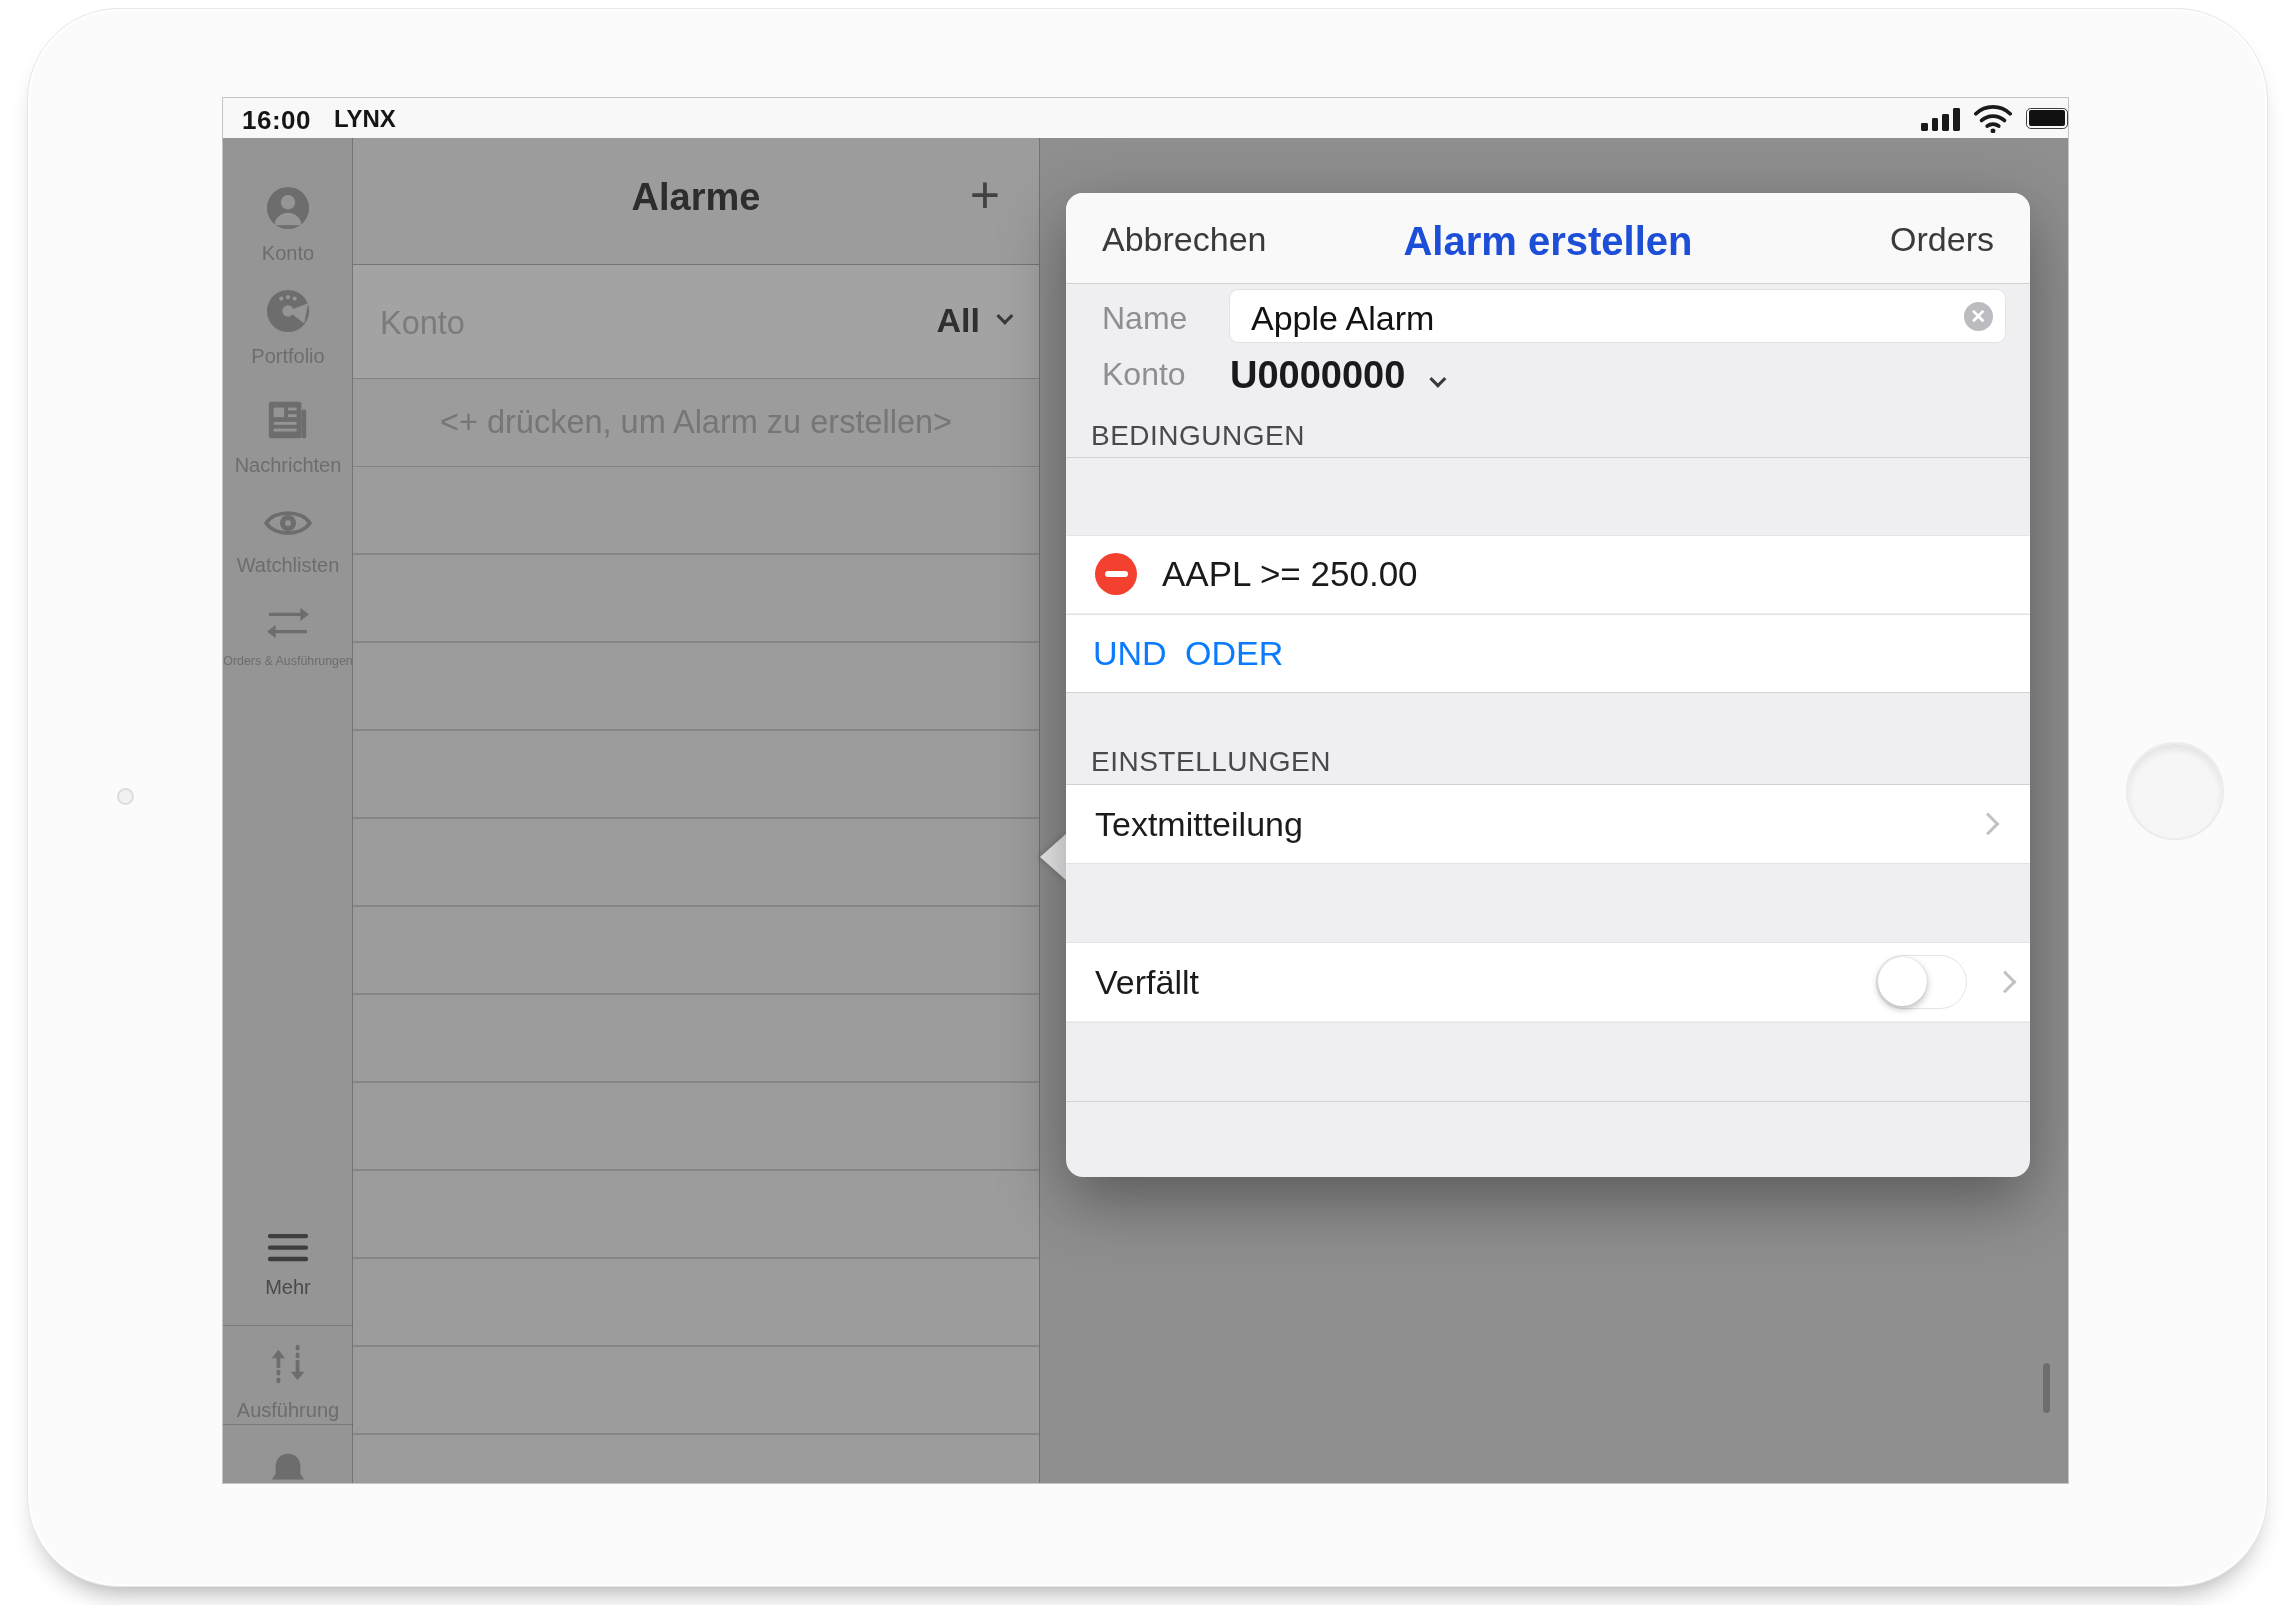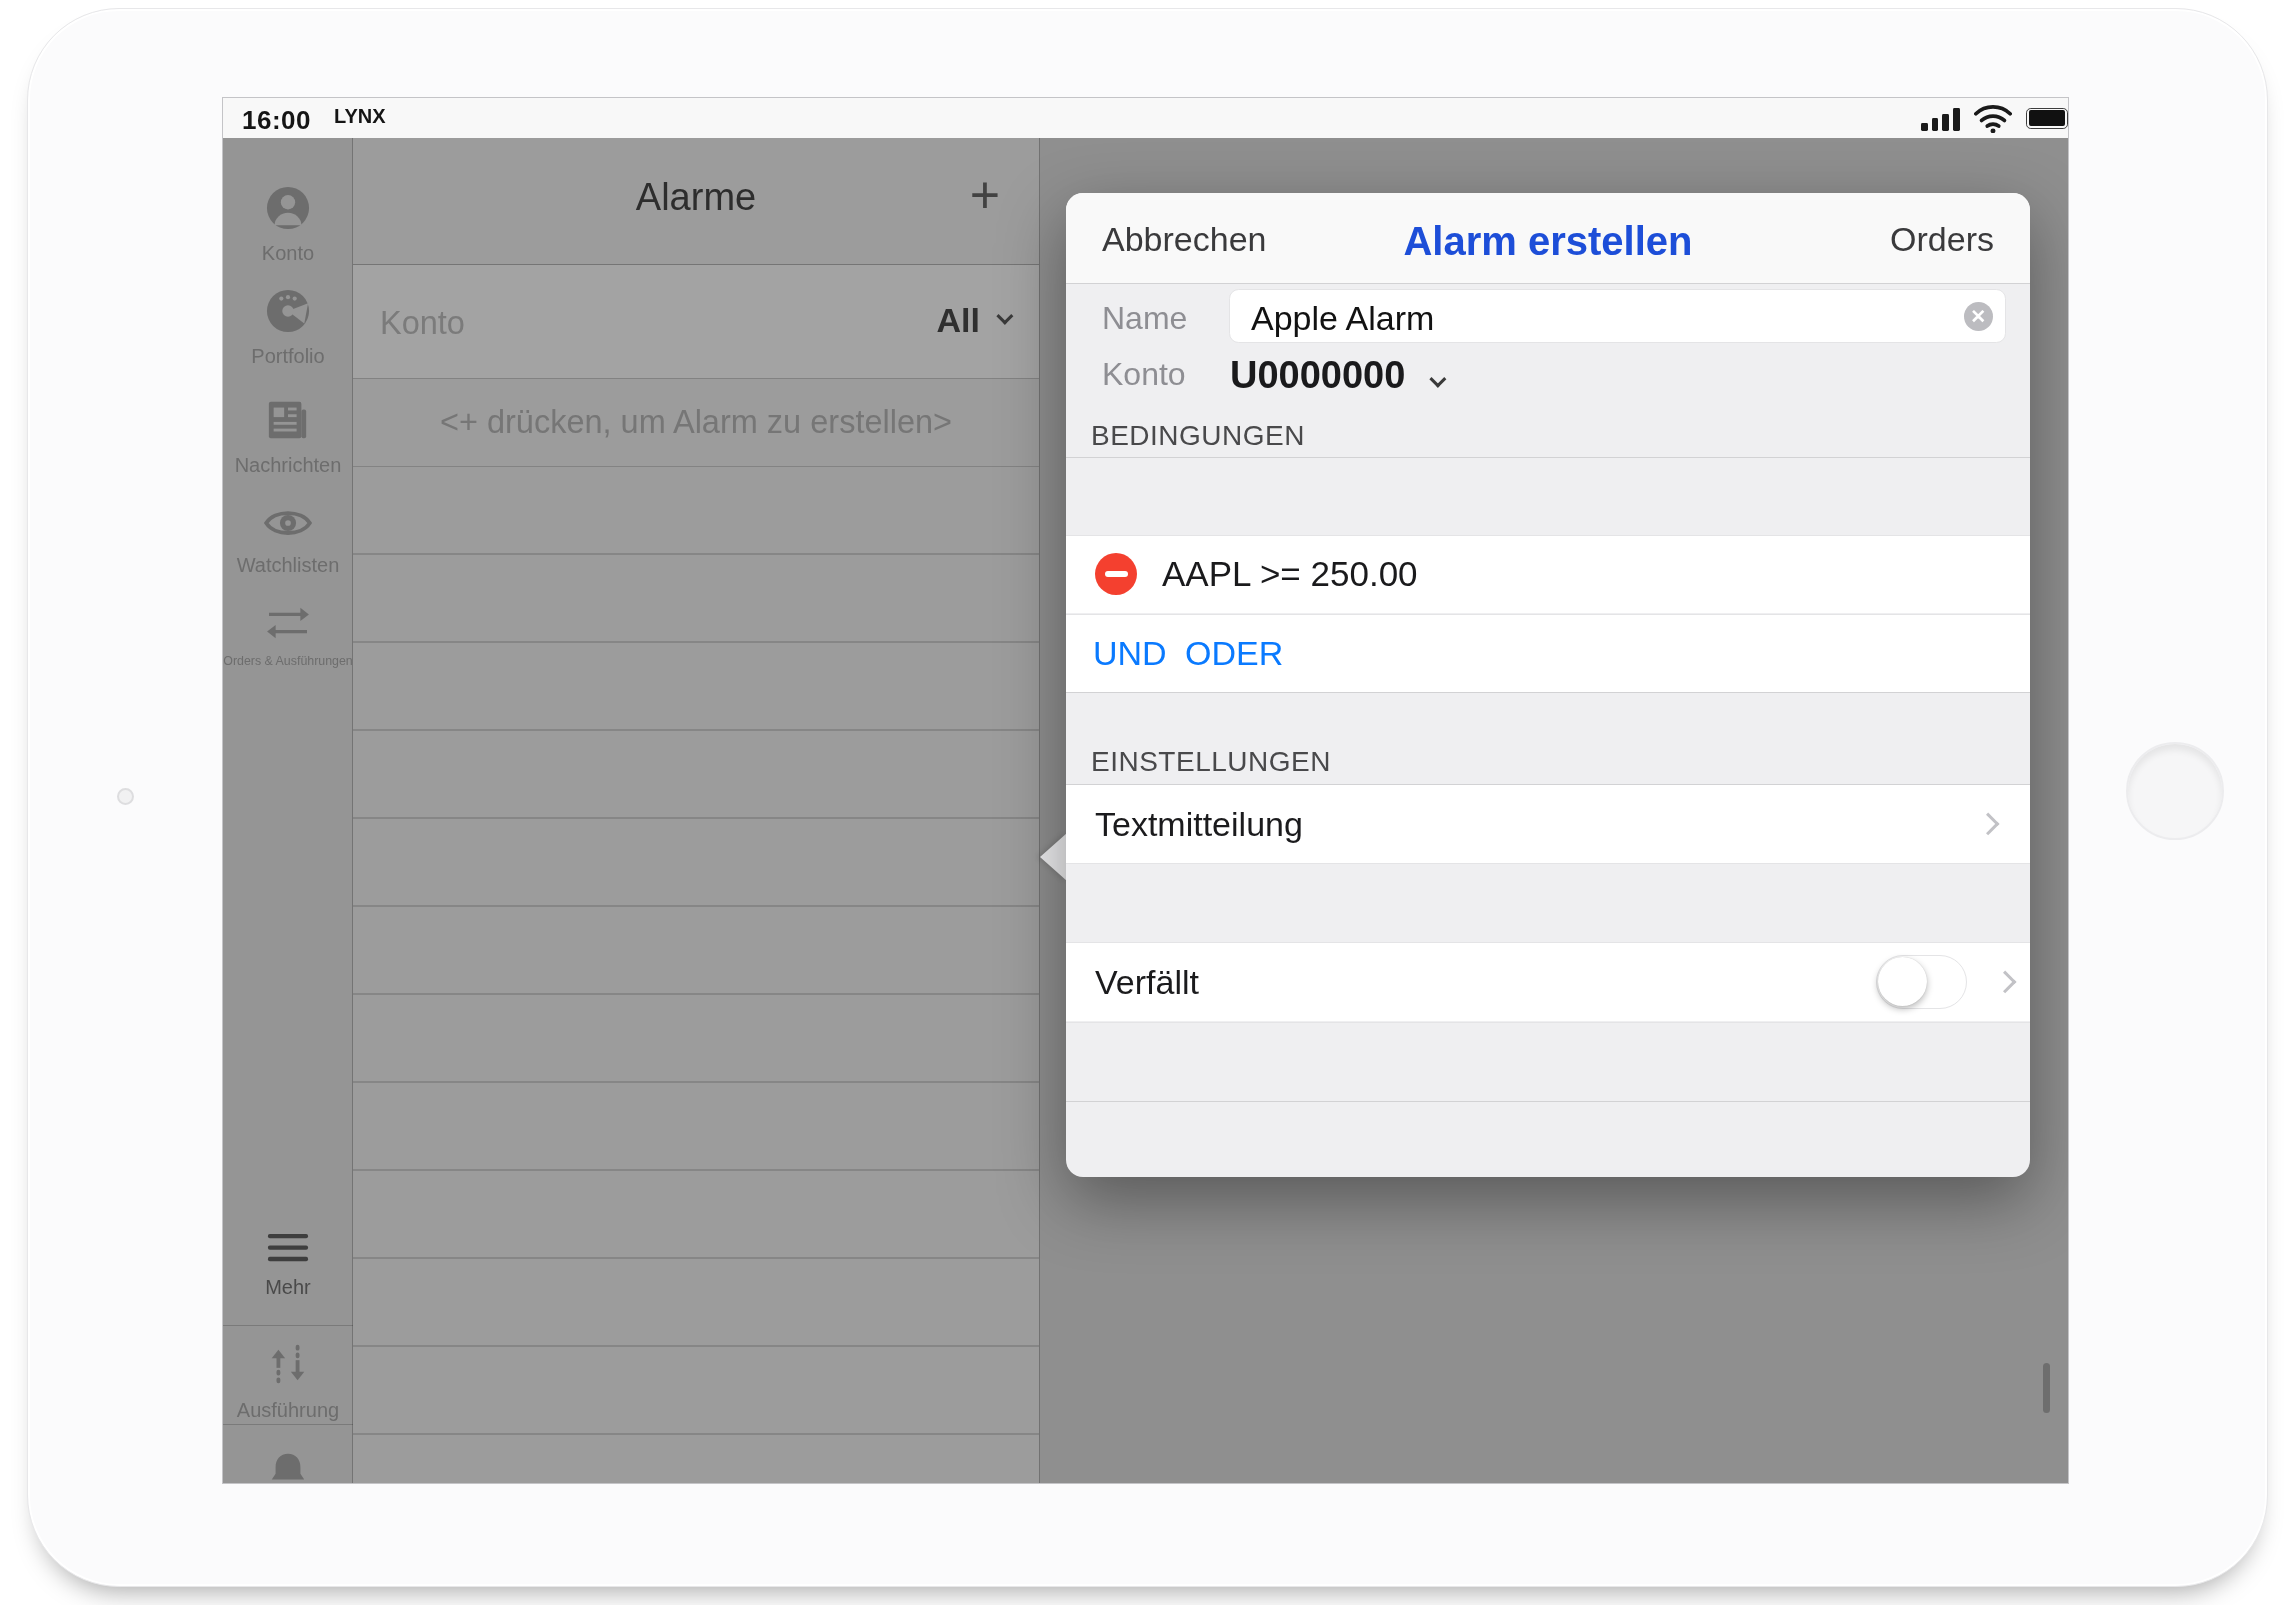--- a/index.html
+++ b/index.html
@@ -17,21 +17,21 @@
   .home-btn{left:2126px;top:742px;width:98px;height:98px;border-radius:50%;
     background:#f6f6f7;border:2.9px solid #ececee;box-shadow:inset 0 5.7px 7.6px rgba(0,0,0,.07);}
 
   
   .screen{left:223px;top:98px;width:1845px;height:1385px;background:#8f8f8f;
     outline:1px solid #c4c4c7;overflow:hidden;}
 
   
   .statusbar{left:0;top:0;width:1845px;height:40px;background:#f8f8f8;color:#151515;}
   .sb-time{left:19px;top:6.7px;font-size:26px;font-weight:700;letter-spacing:0.5px;}
-  .sb-carrier{left:111px;top:6.7px;font-size:20px;font-weight:700;}
+  .sb-carrier{left:111px;top:6.7px;font-size:24px;font-weight:700;}
   .sb-bars{left:1698px;top:9.6px;width:40px;height:23px;}
   .sb-bars i{position:absolute;bottom:0;width:6.7px;background:#1a1a1a;border-radius:1.4px;}
   .sb-bars i:nth-child(1){left:0;height:7.6px}.sb-bars i:nth-child(2){left:10.5px;height:12.4px}
   .sb-bars i:nth-child(3){left:21px;height:17px}.sb-bars i:nth-child(4){left:32px;height:23px}
   .sb-wifi{left:1751px;top:5.7px;}
   .sb-batt{left:1803px;top:9.6px;width:42px;height:21px;border:1.9px solid #3d3d3d;border-radius:4.8px;padding:1.9px;}
   .sb-batt i{display:block;width:100%;height:100%;background:#111;border-radius:1.9px;}
   .sb-batt:after{content:"";position:absolute;right:-5.7px;top:5.7px;width:3.8px;height:9.6px;background:#3d3d3d;border-radius:0 2.9px 2.9px 0;}
 
   
@@ -39,21 +39,21 @@
   .side-item{position:absolute;left:0;width:130px;text-align:center;}
   .side-item .lbl{display:block;margin-top:7.6px;font-size:20px;color:#6d6d6d;}
   .side-item.small .lbl{font-size:12.4px;}
   .side-item.dark{color:#3e3e3e;}
   .side-item.dark .lbl{color:#4a4a4a;}
   .side-div{position:absolute;left:0;width:130px;height:1px;background:rgba(0,0,0,.18);}
 
   
   .listpanel{left:130px;top:40px;width:686px;height:1345px;background:#9c9c9c;}
   .list-header{position:absolute;left:0;top:0;width:686px;height:127px;border-bottom:1px solid rgba(0,0,0,.25);}
-  .list-title{position:absolute;left:0;top:38px;width:686px;text-align:center;font-size:38px;font-weight:400;color:#2d2d2d;}
+  .list-title{position:absolute;left:0;top:38px;width:686px;text-align:center;font-size:38px;font-weight:700;color:#2d2d2d;}
   .plus-btn{position:absolute;right:29px;top:34px;width:50px;height:50px;font-size:52px;font-weight:300;color:#424242;text-align:center;line-height:46px;}
   .konto-row{position:absolute;left:0;top:127px;width:686px;height:114px;background:#a3a3a3;border-bottom:1px solid rgba(0,0,0,.2);}
   .konto-lbl{position:absolute;left:27px;top:40px;font-size:32.5px;color:#7b7b7b;}
   .konto-all{position:absolute;right:59px;top:36px;font-size:34px;font-weight:600;color:#2f2f2f;}
   .ph-row{position:absolute;left:0;top:241px;width:686px;height:88px;border-bottom:1px solid rgba(0,0,0,.16);}
   .ph-text{position:absolute;left:0;top:25px;width:686px;text-align:center;font-size:32.5px;color:#767676;}
   .empty-rows{position:absolute;left:0;top:329px;width:686px;height:1016px;
     background:repeating-linear-gradient(to bottom, transparent 0 86px, rgba(0,0,0,.14) 86px 88px);}
 
   

